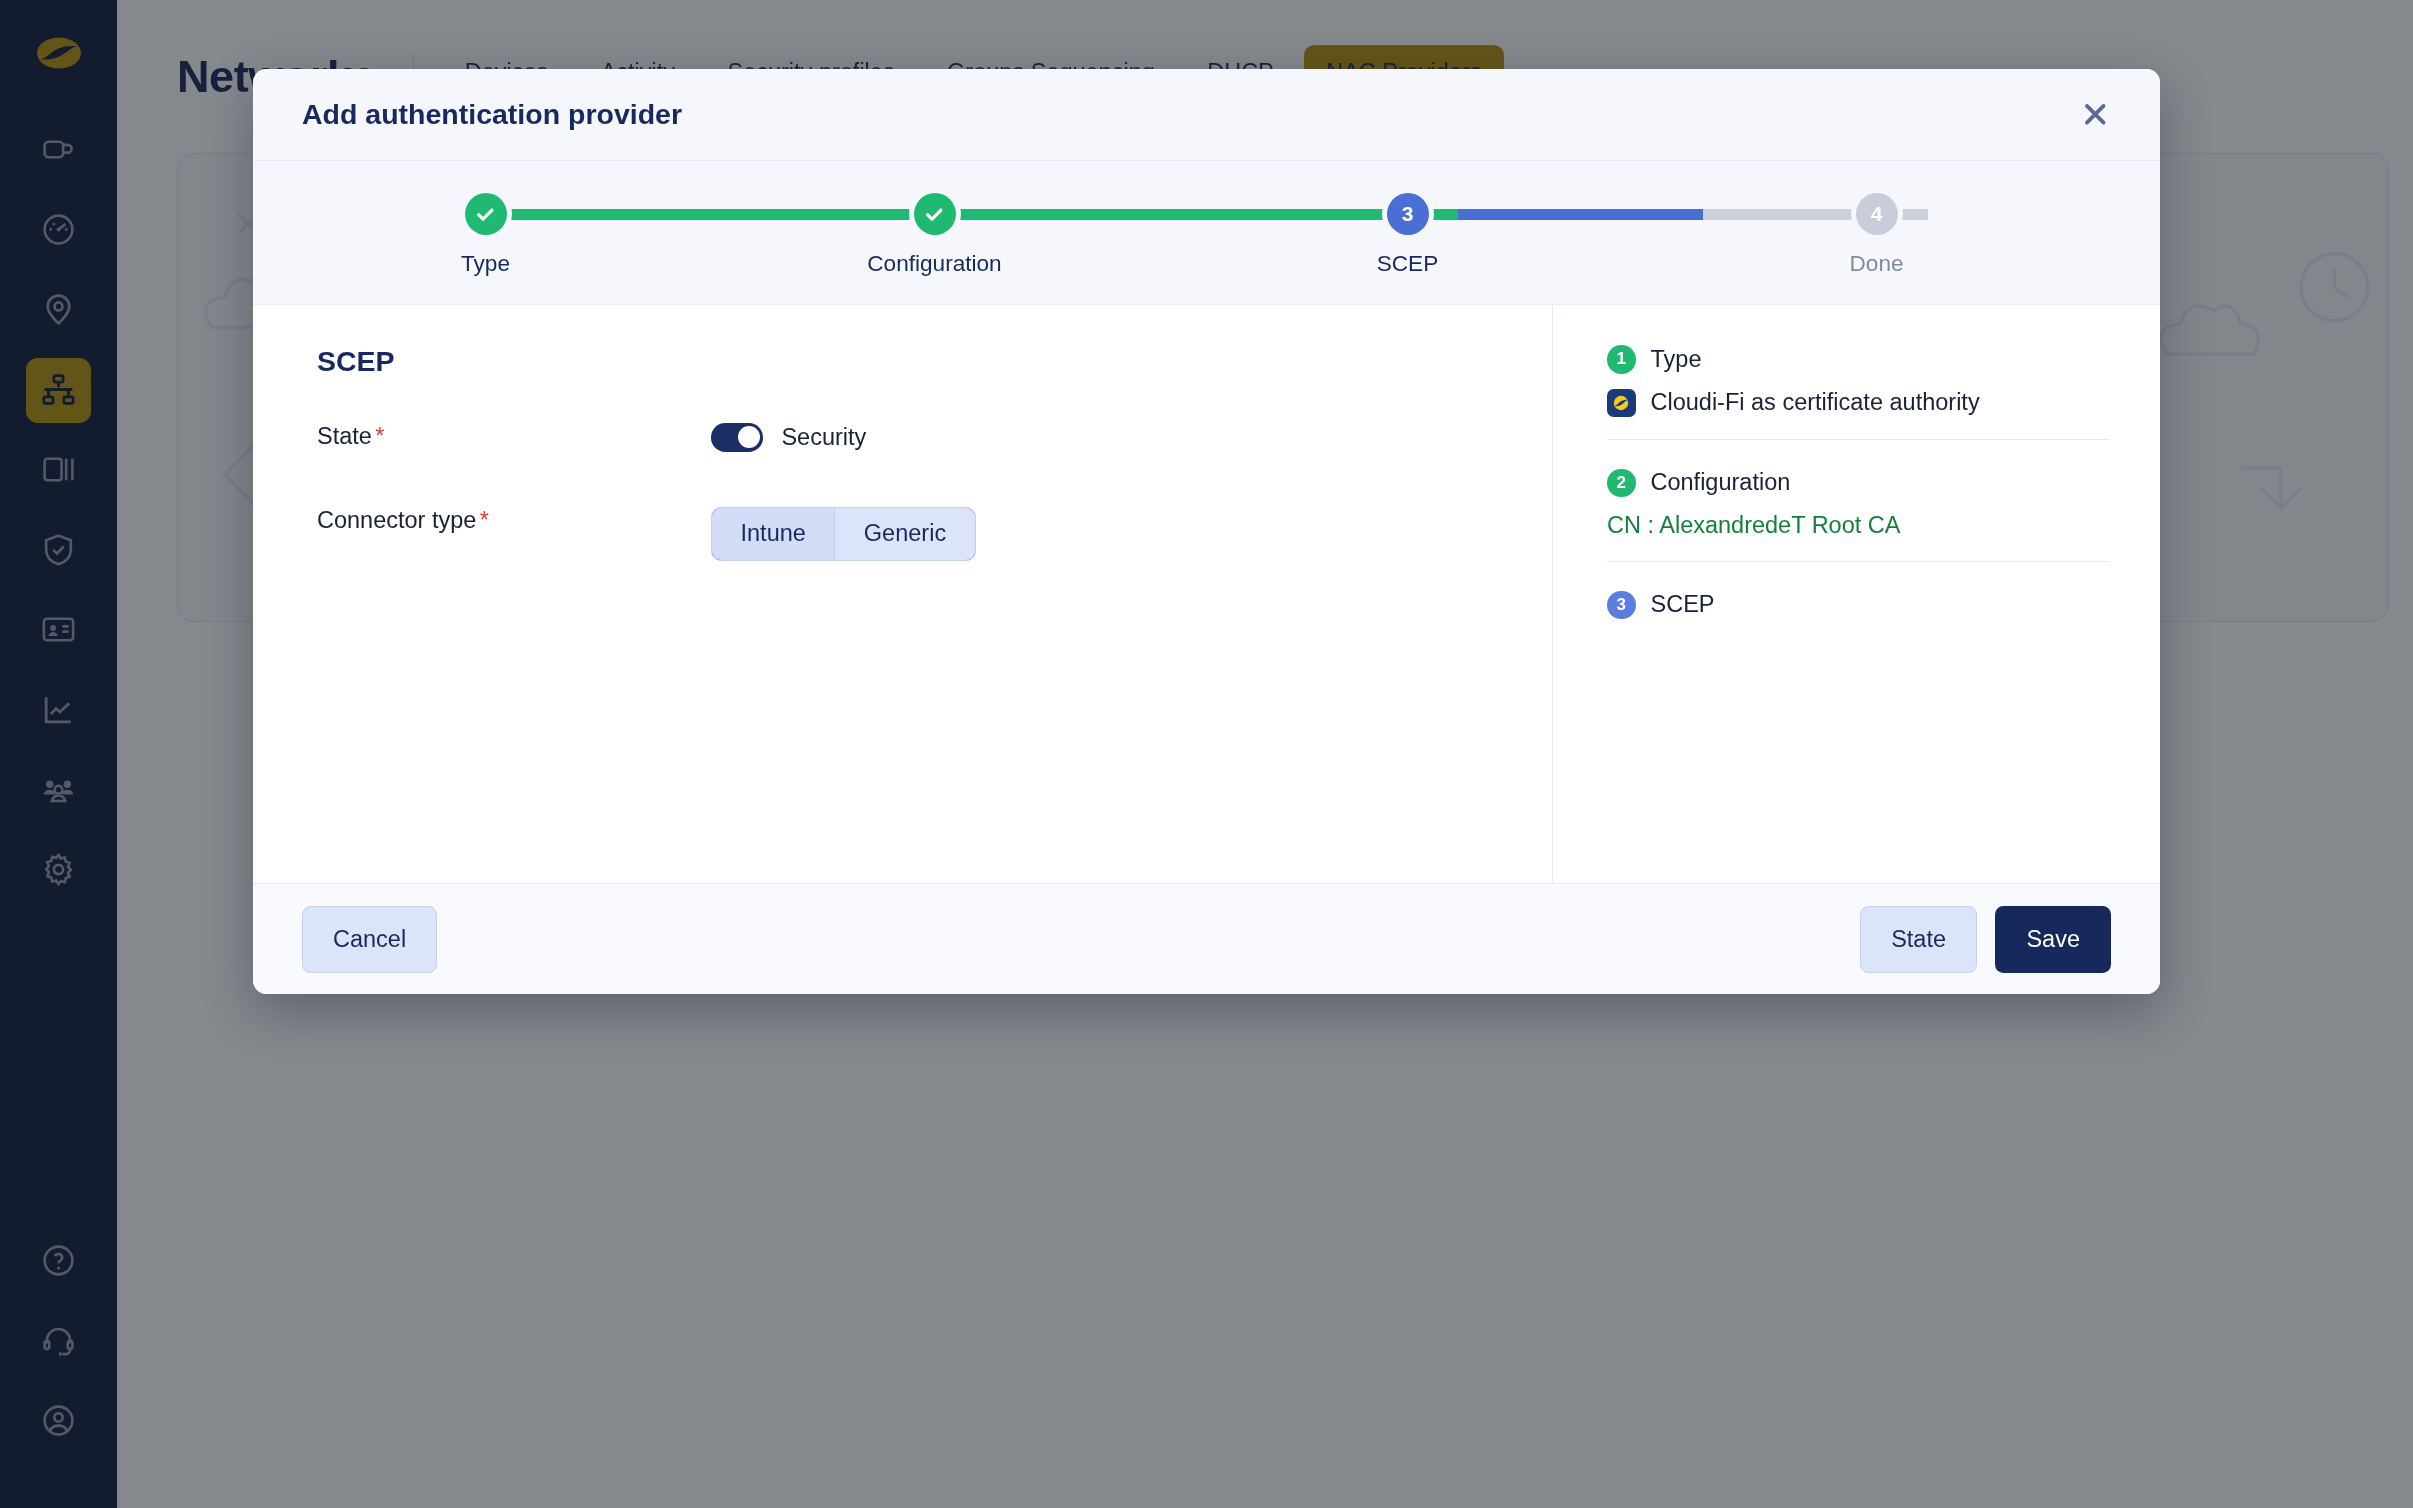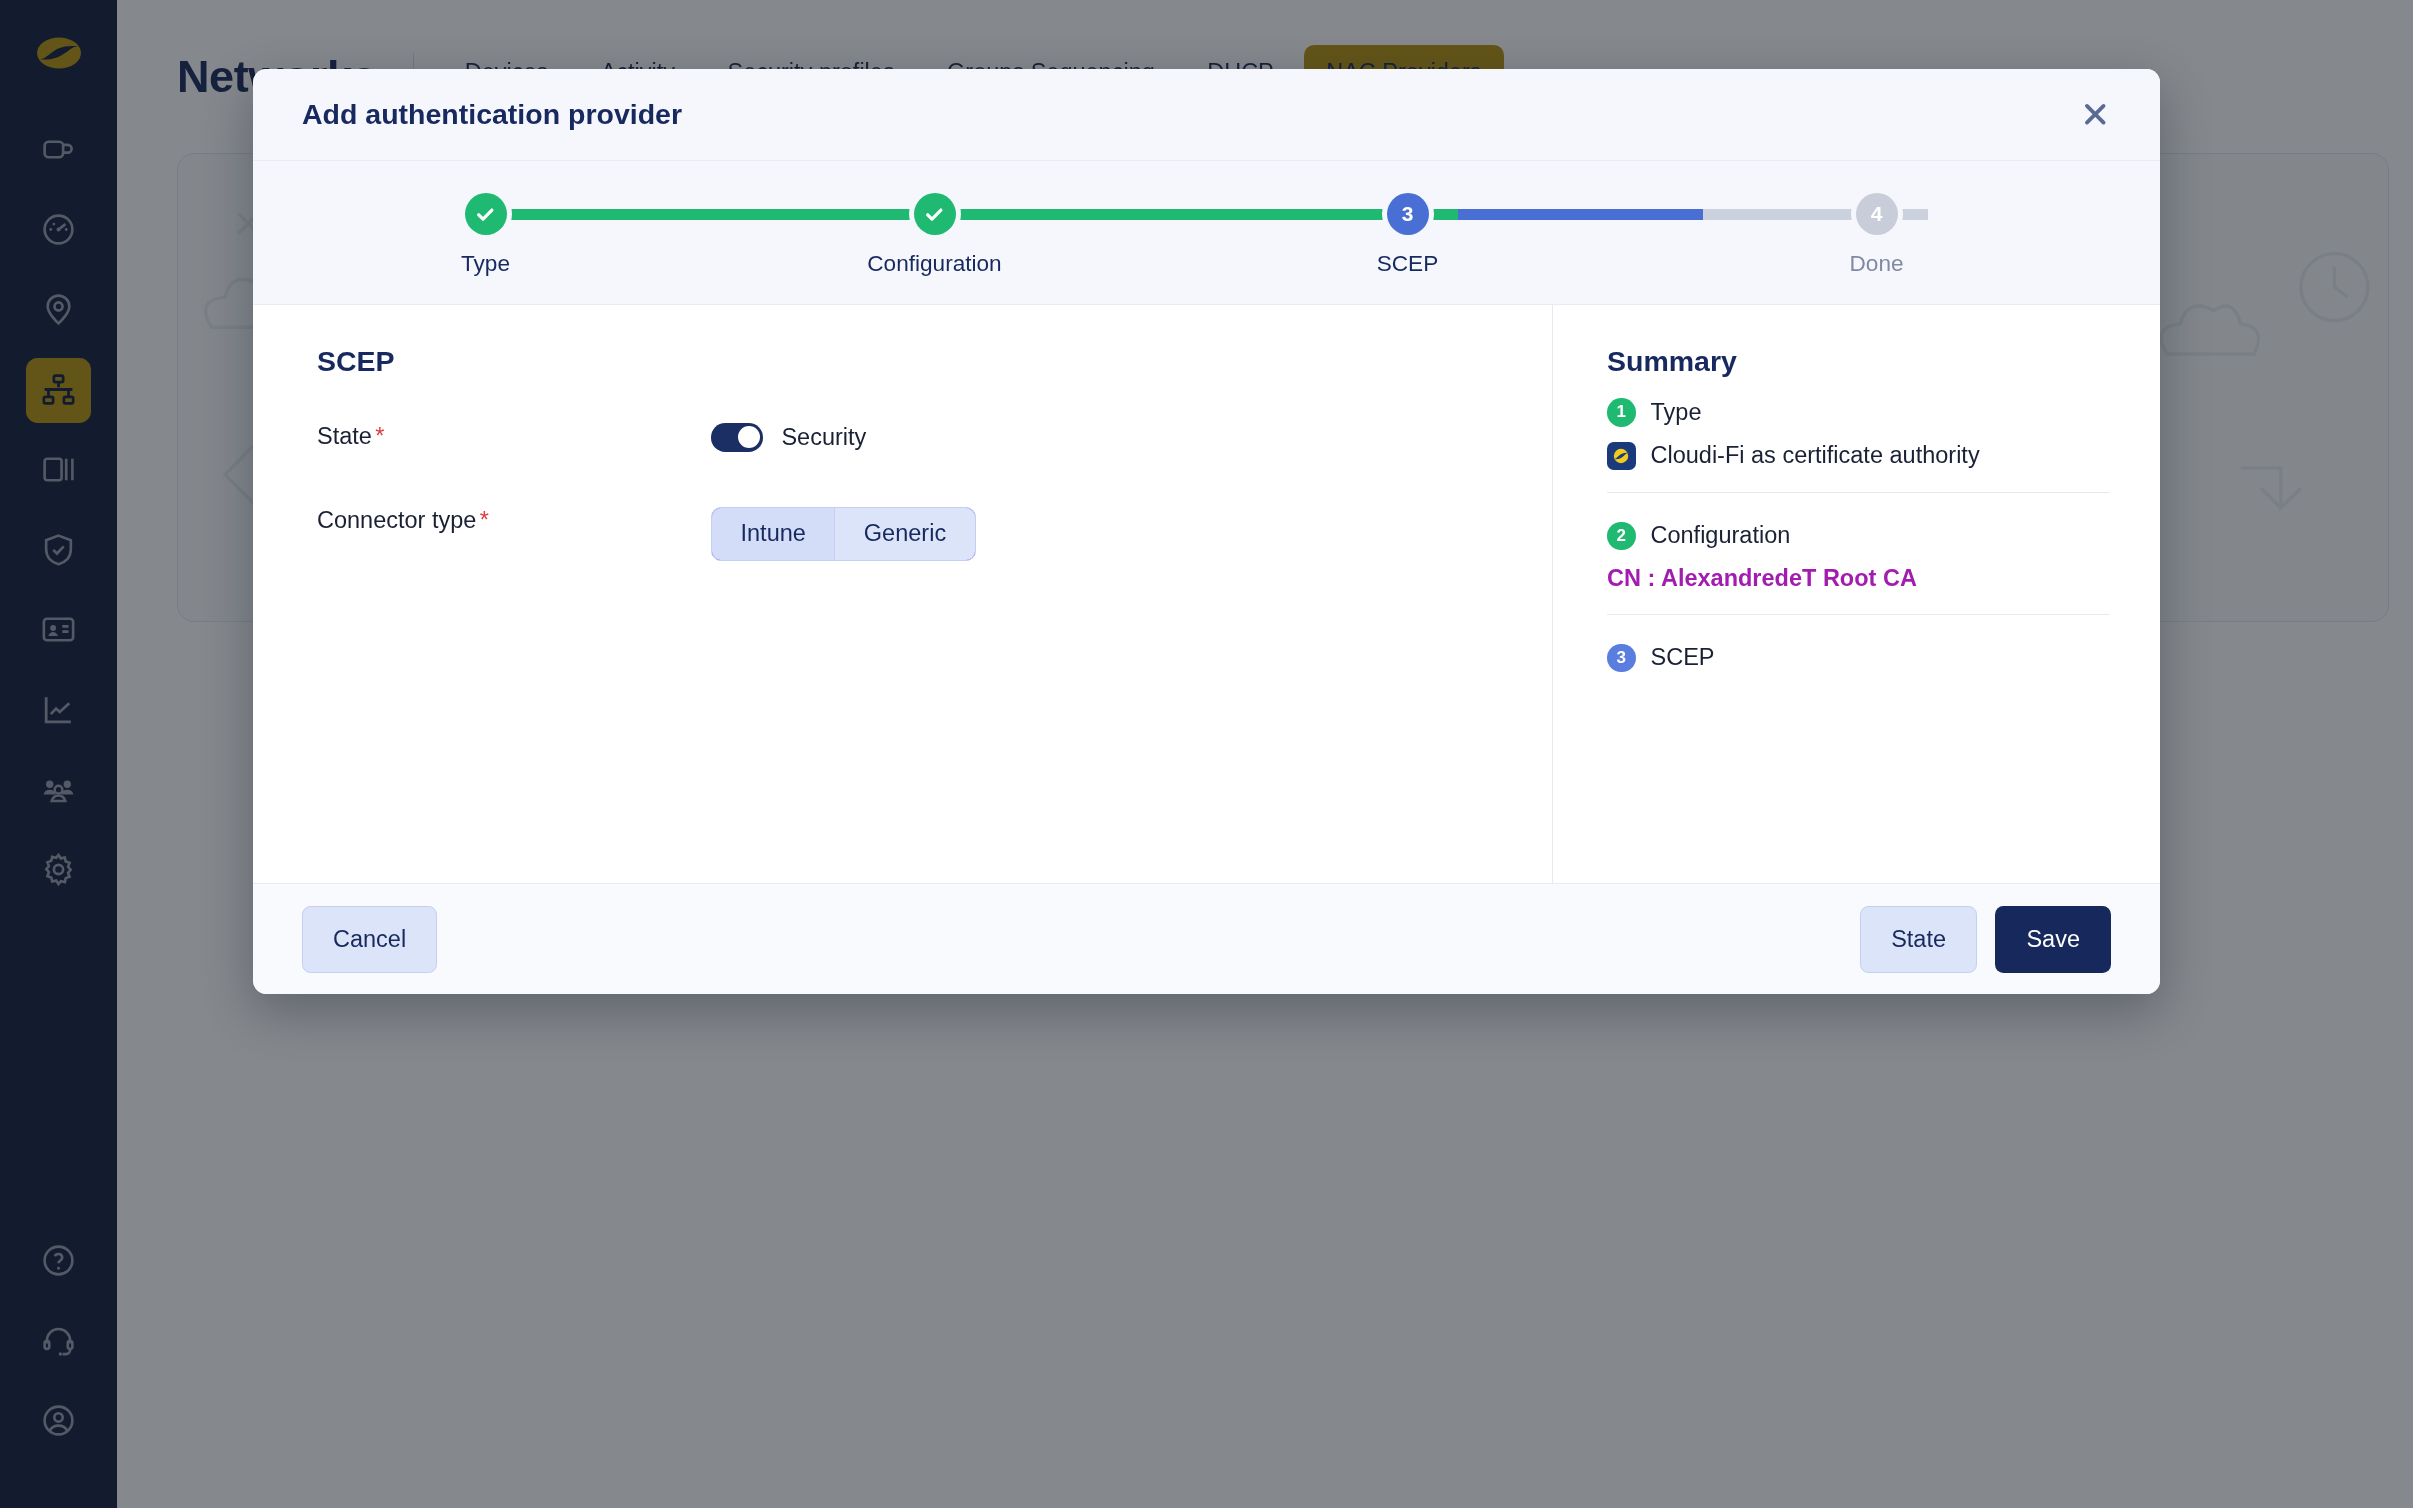--- a/index.html
+++ b/index.html
@@ -174,21 +174,21 @@
   .snum.done { background: #1fb972; }
   .snum.current { background: #5a7de0; }
   .srowlabel { font-size: 23.5px; color: #1b2135; }
   .sdetail { display: flex; align-items: center; gap: 15px; }
   .brandicon {
     width: 28.5px; height: 28.5px; border-radius: 6.7px; background: #1b3a7a; flex: 0 0 28.5px;
     display: flex; align-items: center; justify-content: center;
   }
   .brandicon svg { width: 20px; height: 20px; }
   .sdetailtext { font-size: 23.5px; color: #1b2135; }
-  .sline { font-size: 23.5px; color: #a21caf; font-weight: bold; }
+  .sline { font-size: 23.5px; color: #15803d; }
 
   
   #modalfoot {
     height: 111px; flex: 0 0 111px; background: #f8fafd;
     border-top: 0.8px solid #e8ebf2;
     display: flex; align-items: center; justify-content: space-between;
     padding: 0 49px;
   }
   .btn {
     font-size: 23.5px; padding: 19px 30px; border-radius: 8.4px; cursor: pointer;
@@ -499,21 +499,20 @@
             <span>Connector type</span><span class="req">*</span>
           </div>
           <div class="segctl">
             <div class="seg selected">Intune</div>
             <div class="seg">Generic</div>
           </div>
         </div>
       </div>
 
       <div id="summarypane">
-        <div id="summarytitle">Summary</div>
 
         <div class="sgroup">
           <div class="srow">
             <div class="snum done">1</div>
             <div class="srowlabel">Type</div>
           </div>
           <div class="sdetail">
             <div class="brandicon">
               <svg viewBox="0 0 64 64" aria-hidden="true">
                 <circle cx="32" cy="32" r="23" fill="#f2cb20"></circle>

